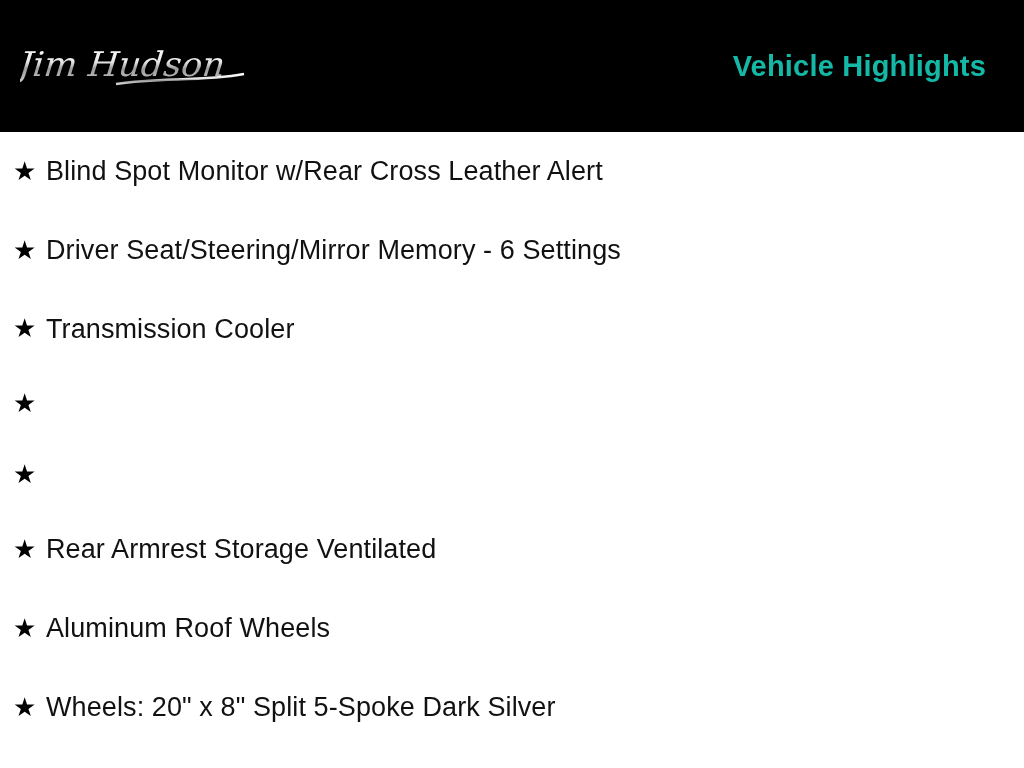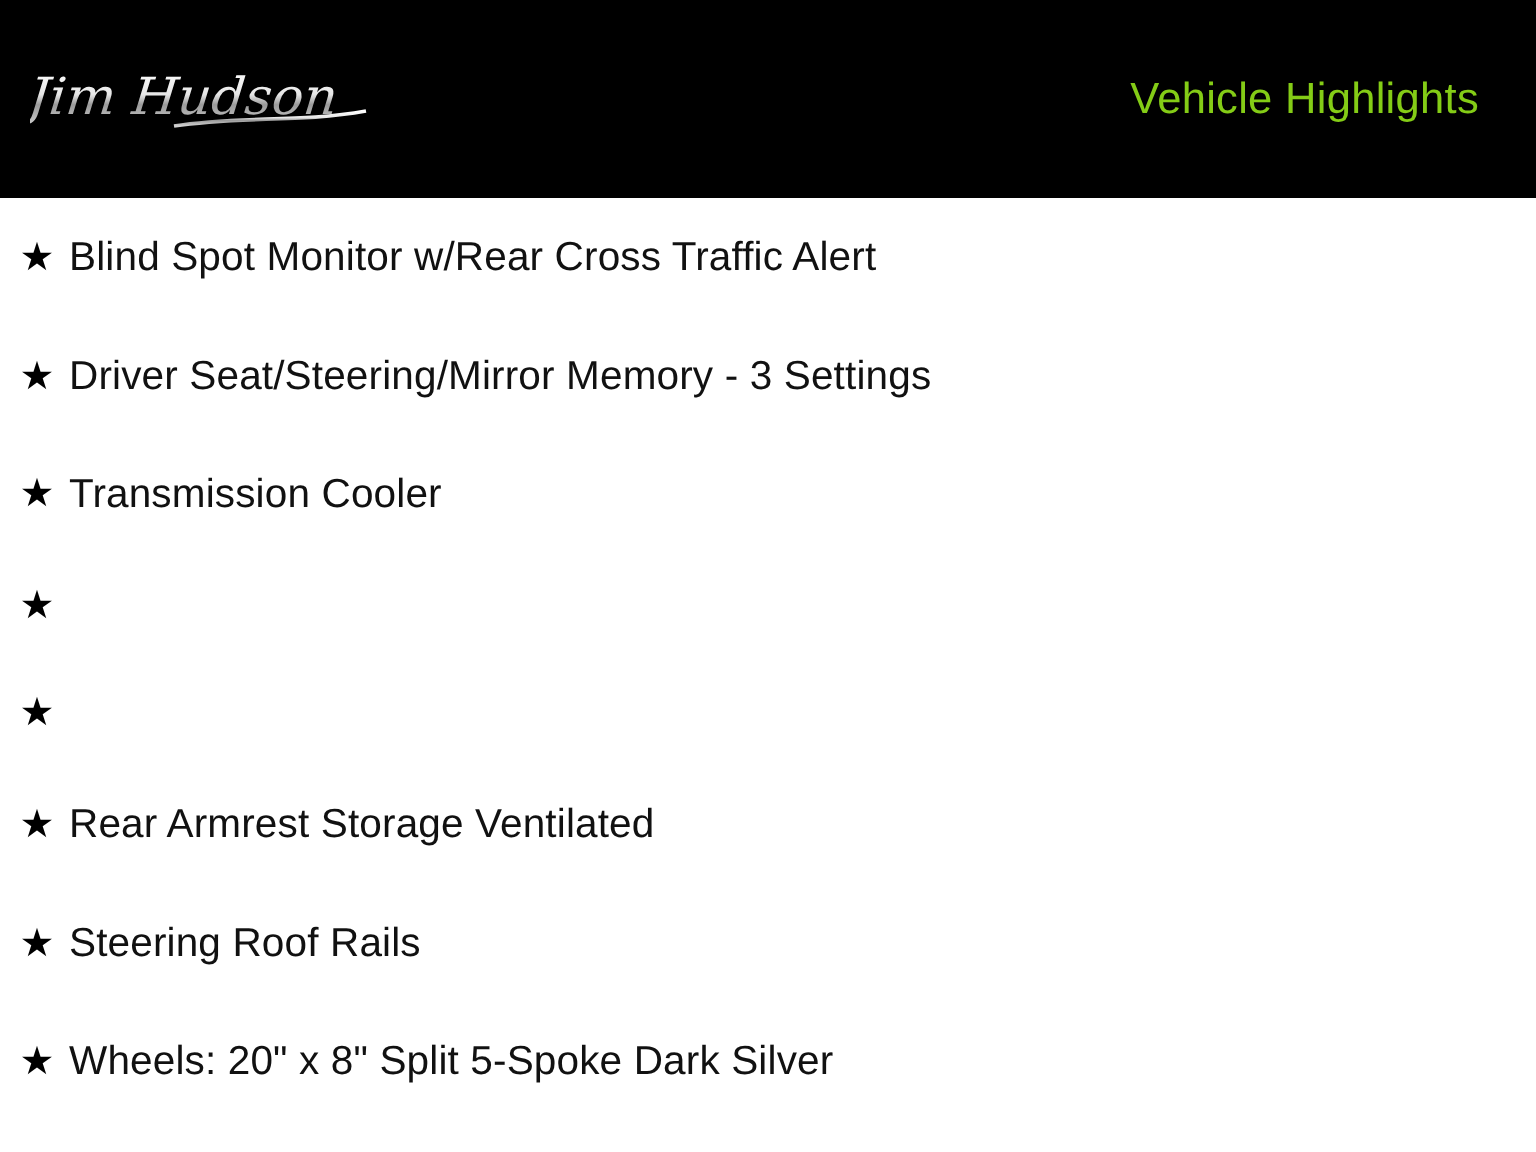--- a/index.html
+++ b/index.html
@@ -28,23 +28,23 @@
     align-items: center;
     justify-content: space-between;
     padding: 0 38px 0 20px;
     box-sizing: border-box;
   }
   .logo-wrap {
     display: flex;
     align-items: center;
   }
   .header-title {
-    color: #84cc16;
+    color: #14b8a6;
     font-size: 29px;
-    font-weight: 400;
+    font-weight: 700;
     letter-spacing: 0.2px;
     white-space: nowrap;
   }
   
   .feature-list {
     list-style: none;
     margin: 0;
     padding: 23px 20px 0 13px;
   }
   .feature-item {
@@ -87,43 +87,43 @@
         <text x="2" y="40" font-family="'DejaVu Serif', serif" font-style="italic" font-size="34" fill="url(#chrome)" textLength="206" lengthAdjust="spacingAndGlyphs" transform="skewX(-6)">Jim Hudson</text>
         <path d="M96 48 C 140 41, 180 46, 224 38" stroke="url(#chrome)" stroke-width="2.5" fill="none"></path>
       </svg>
     </div>
     <div class="header-title">Vehicle Highlights</div>
   </div>
 
   <ul class="feature-list">
       <li class="feature-item">
         <span class="star">★</span>
-        <span class="feature-text">Blind Spot Monitor w/Rear Cross Traffic Alert</span>
+        <span class="feature-text">Blind Spot Monitor w/Rear Cross Leather Alert</span>
       </li>
       <li class="feature-item">
         <span class="star">★</span>
-        <span class="feature-text">Driver Seat/Steering/Mirror Memory - 3 Settings</span>
+        <span class="feature-text">Driver Seat/Steering/Mirror Memory - 6 Settings</span>
       </li>
       <li class="feature-item">
         <span class="star">★</span>
         <span class="feature-text">Transmission Cooler</span>
       </li>
       <li class="feature-item">
         <span class="star">★</span>
       </li>
       <li class="feature-item">
         <span class="star">★</span>
       </li>
       <li class="feature-item">
         <span class="star">★</span>
         <span class="feature-text">Rear Armrest Storage Ventilated</span>
       </li>
       <li class="feature-item">
         <span class="star">★</span>
-        <span class="feature-text">Steering Roof Rails</span>
+        <span class="feature-text">Aluminum Roof Wheels</span>
       </li>
       <li class="feature-item">
         <span class="star">★</span>
         <span class="feature-text">Wheels: 20" x 8" Split 5-Spoke Dark Silver</span>
       </li>
     </ul>
 
 </div>
 
 </body></html>

